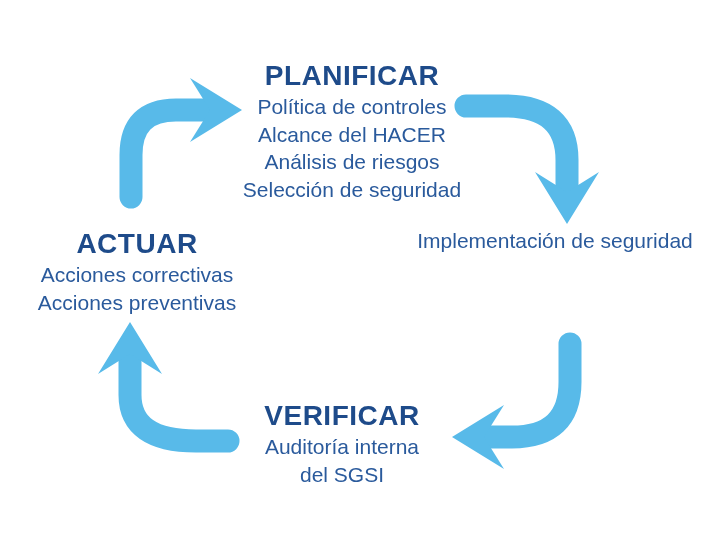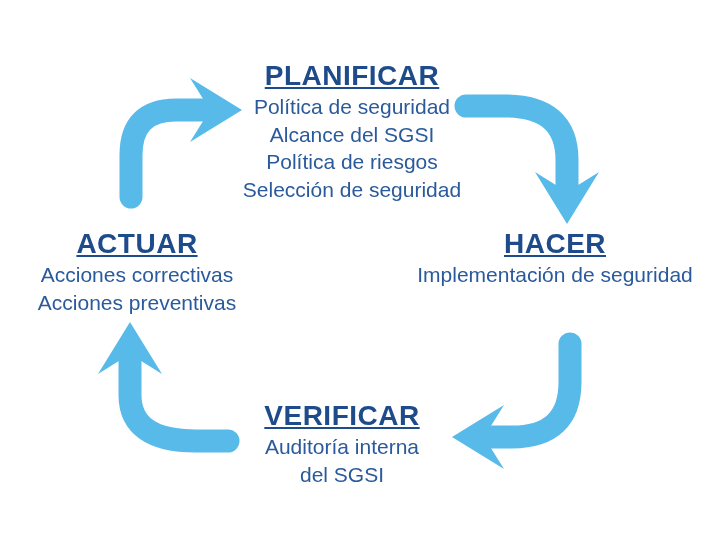--- a/index.html
+++ b/index.html
@@ -31,21 +31,20 @@
   .phase {
     position: absolute;
     text-align: center;
   }
   .phase-heading {
     font-size: 28px;
     font-weight: bold;
     letter-spacing: 0.5px;
     line-height: 34px;
     color: var(--heading-color, #1e4b8a);
-    text-decoration: underline;
   }
   .phase-item {
     font-size: 21px;
     line-height: 27.5px;
     color: var(--text-color, #2a5a9c);
   }
   .phase-planificar { left: 192px; top: 59px;  width: 320px; }
   .phase-hacer      { left: 405px; top: 227px; width: 300px; }
   .phase-actuar     { left: 7px;   top: 227px; width: 260px; }
   .phase-verificar  { left: 192px; top: 399px; width: 300px; }
@@ -73,28 +72,27 @@
     </g>
 
     <g>
       <path class="arrow-shaft" d="M 228 441 L 196 441 Q 130 441 130 395 L 130 362"></path>
       <polygon class="arrow-head" points="130,322 98,374 130,354 162,374"></polygon>
     </g>
   </svg>
 
   <div class="phase phase-planificar">
     <div class="phase-heading">PLANIFICAR</div>
-    <div class="phase-item">Política de seguridad</div>
-    <div class="phase-item">Alcance del SGSI</div>
-    <div class="phase-item">Política de riesgos</div>
+    <div class="phase-item">Política de controles</div>
+    <div class="phase-item">Alcance del HACER</div>
+    <div class="phase-item">Análisis de riesgos</div>
     <div class="phase-item">Selección de seguridad</div>
   </div>
 
   <div class="phase phase-hacer">
-    <div class="phase-heading">HACER</div>
     <div class="phase-item">Implementación de seguridad</div>
   </div>
 
   <div class="phase phase-actuar">
     <div class="phase-heading">ACTUAR</div>
     <div class="phase-item">Acciones correctivas</div>
     <div class="phase-item">Acciones preventivas</div>
   </div>
 
   <div class="phase phase-verificar">

